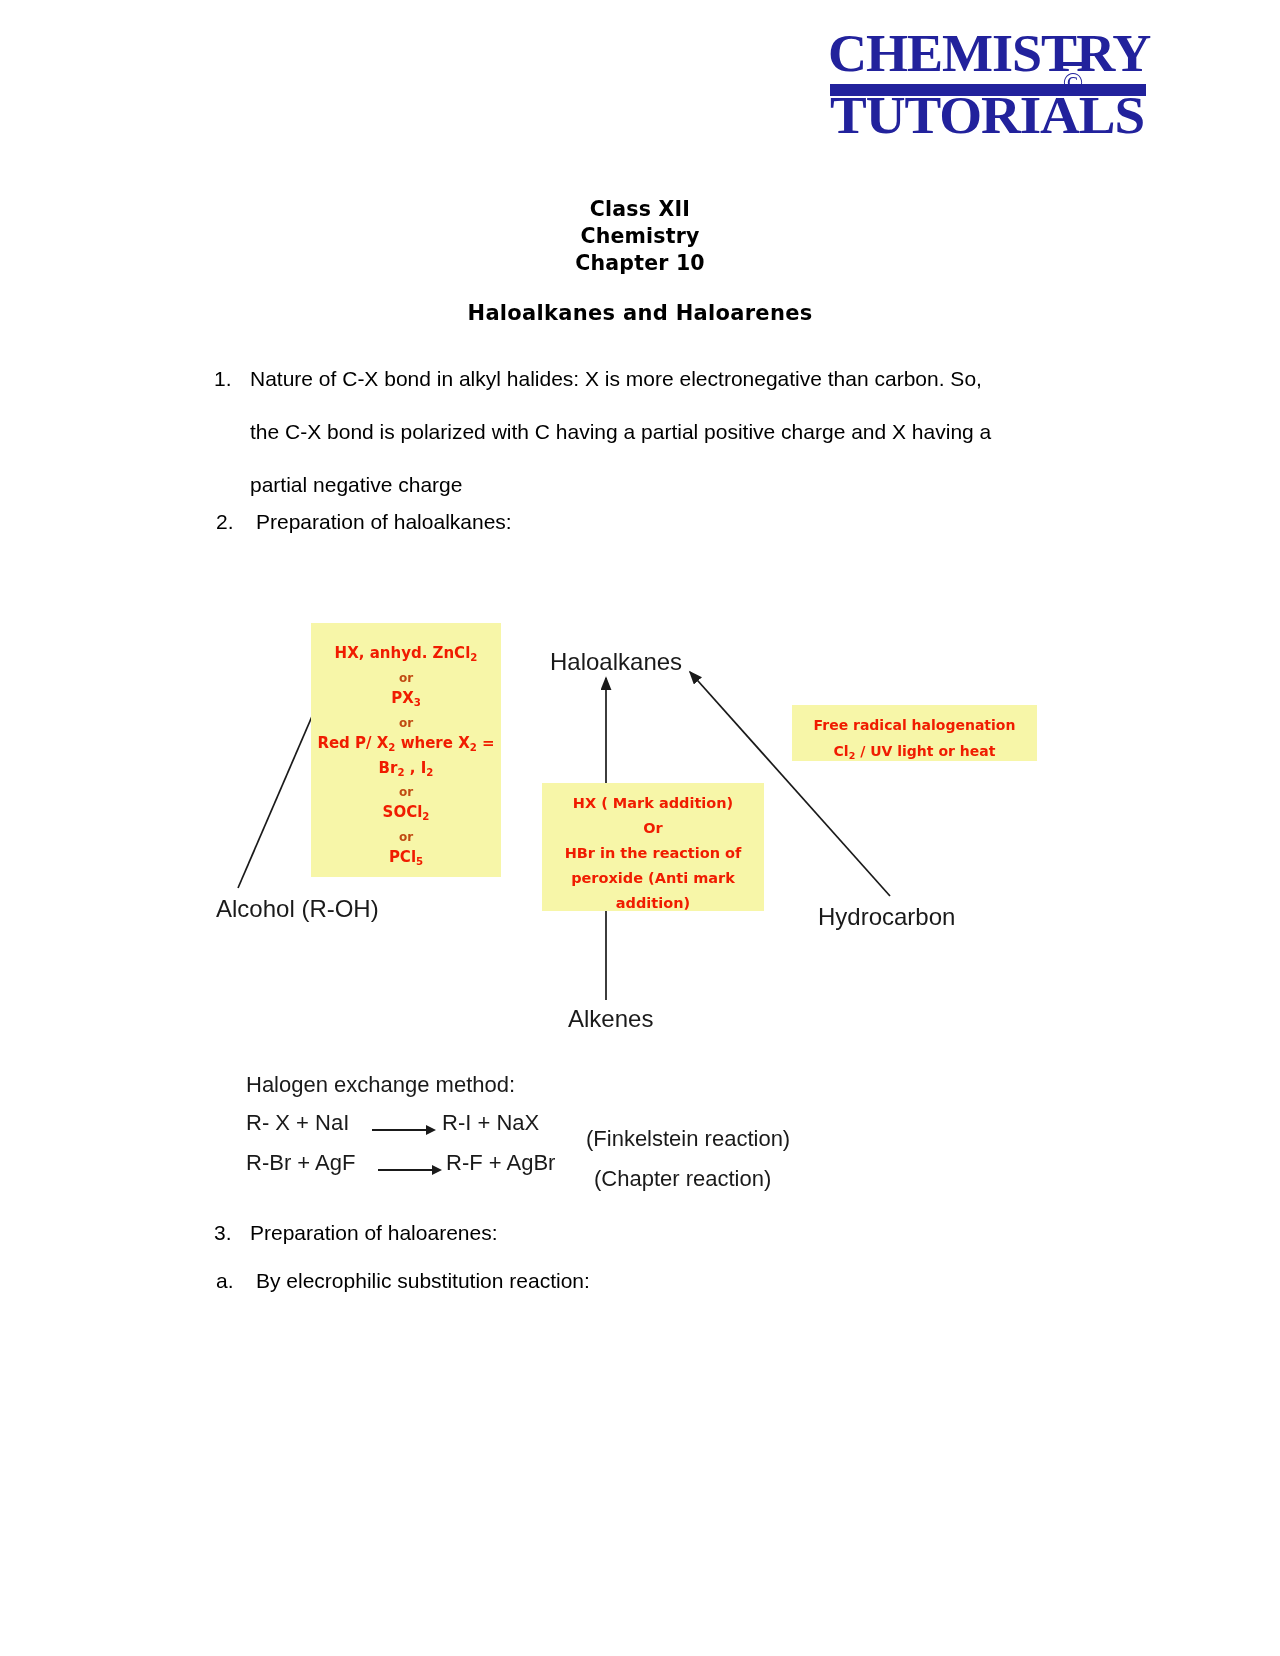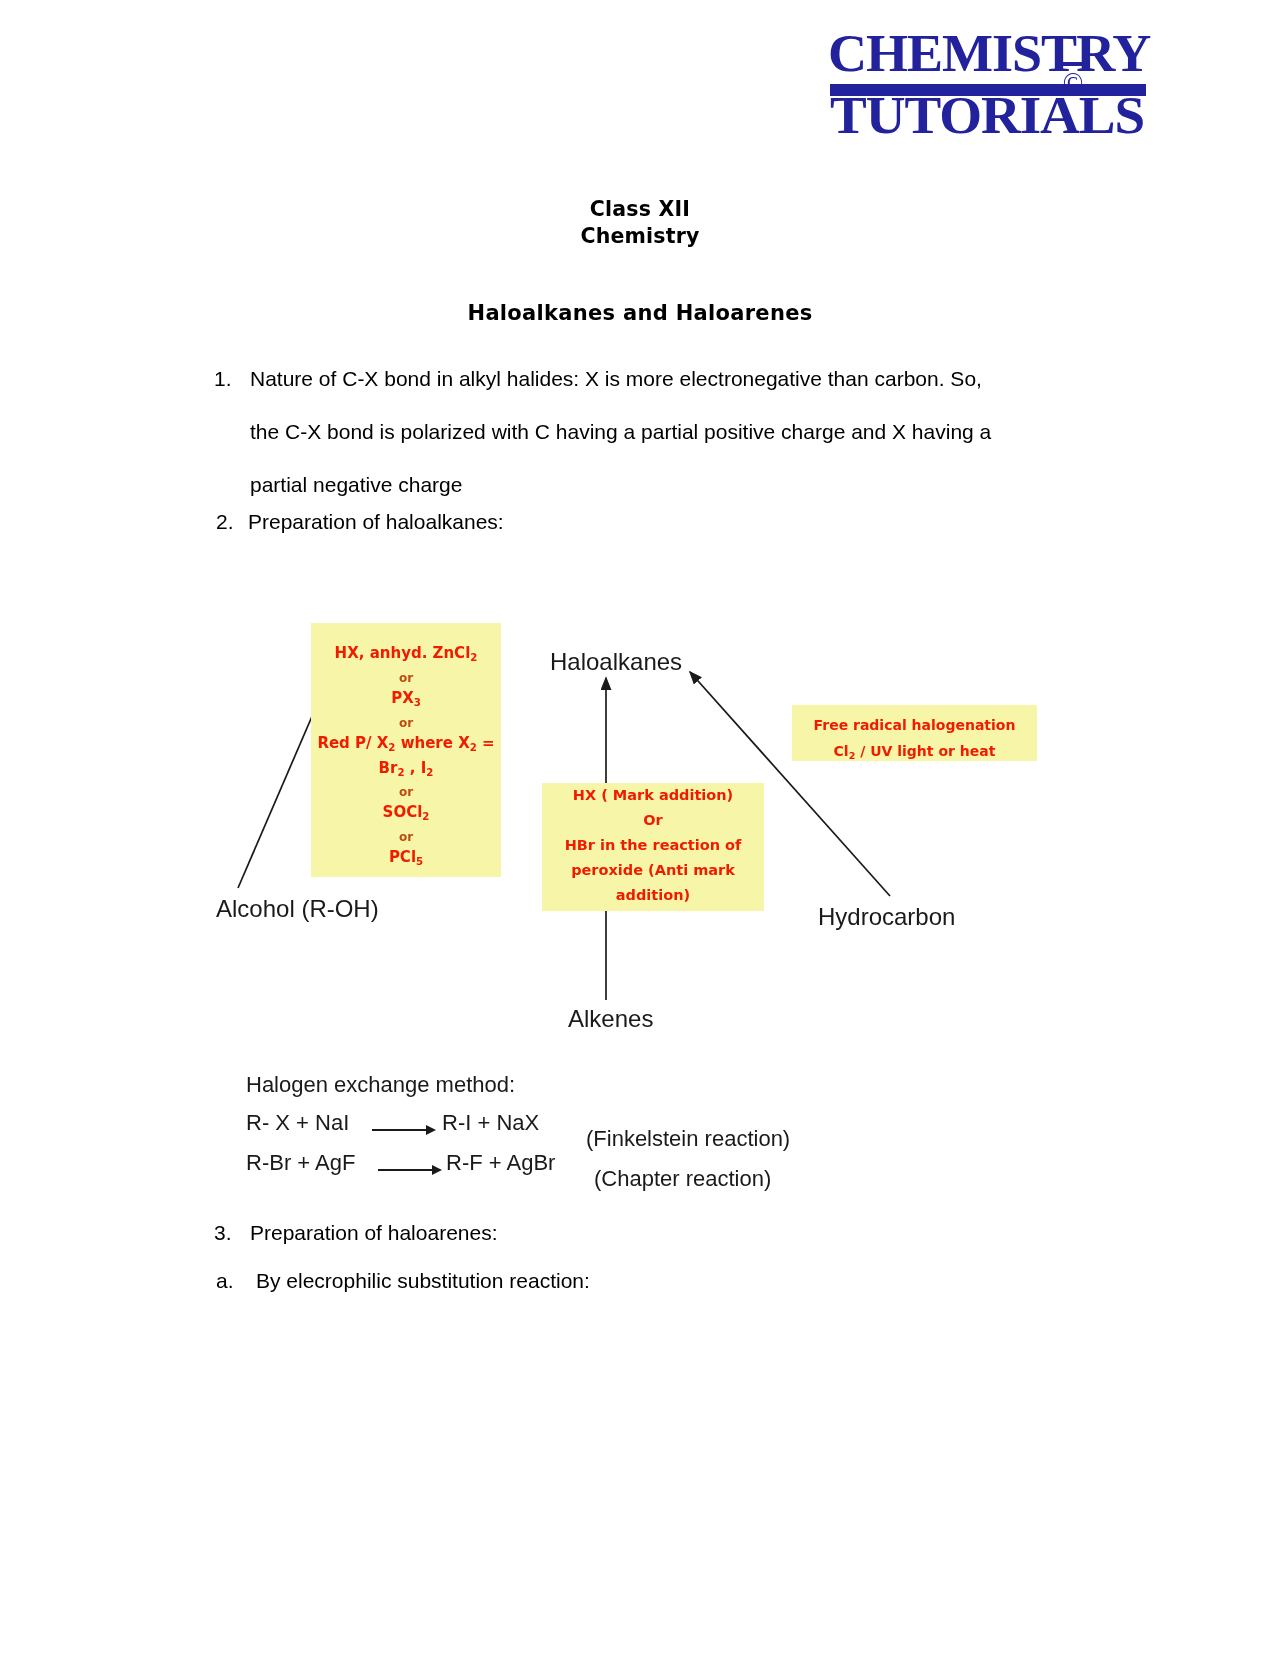--- a/index.html
+++ b/index.html
@@ -125,21 +125,21 @@
     font-family: "Liberation Sans", sans-serif;
     font-size: 21px;
     line-height: 53px;
     color: #000;
   }
   .p1 { left: 214px; top: 352px; width: 800px; }
   .p1 .marker { position: absolute; left: 0; top: 0; }
   .p1 .txt { display: block; margin-left: 36px; }
   .p2 { left: 216px; top: 505px; width: 760px; line-height: 34px; }
   .p2 .marker { position: absolute; left: 0; top: 0; }
-  .p2 .txt { display: block; margin-left: 32px; }
+  .p2 .txt { display: block; margin-left: 40px; }
   .p3 { left: 214px; top: 1216px; width: 760px; line-height: 34px; }
   .p3 .marker { position: absolute; left: 0; top: 0; }
   .p3 .txt { display: block; margin-left: 36px; }
   .p4 { left: 216px; top: 1264px; width: 760px; line-height: 34px; }
   .p4 .marker { position: absolute; left: 0; top: 0; }
   .p4 .txt { display: block; margin-left: 40px; }
 
   
   .diagram {
     position: absolute;
@@ -175,20 +175,21 @@
     font-size: 15px;
     padding-top: 20px;
     box-sizing: border-box;
   }
   #box-mid {
     left: 342px;
     top: 183px;
     width: 222px;
     height: 128px;
     font-size: 14.5px;
+    padding-top: 8px;
     box-sizing: border-box;
   }
   #box-mid .ln { line-height: 25px; }
   #box-right {
     left: 592px;
     top: 105px;
     width: 245px;
     height: 56px;
     font-size: 14px;
     padding-top: 7px;
@@ -278,20 +279,21 @@
     <div class="logo-bottom">TUTORIALS</div>
     <div class="logo-c">
       <span class="bar1"></span>
       <span class="glyph">©</span>
     </div>
   </div>
 
   <div class="head-block">
     <div class="head-line">Class XII</div>
     <div class="head-line">Chemistry</div>
+    <div class="head-line">Chapter 10</div>
   </div>
   <div class="head-title">Haloalkanes and Haloarenes</div>
 
   <div class="para p1">
     <span class="marker">1.</span>
     <span class="txt">Nature of C-X bond in alkyl halides: X is more electronegative than carbon. So, the C-X bond is polarized with C having a partial positive charge and X having a partial negative charge</span>
   </div>
 
   <div class="para p2">
     <span class="marker">2.</span>

